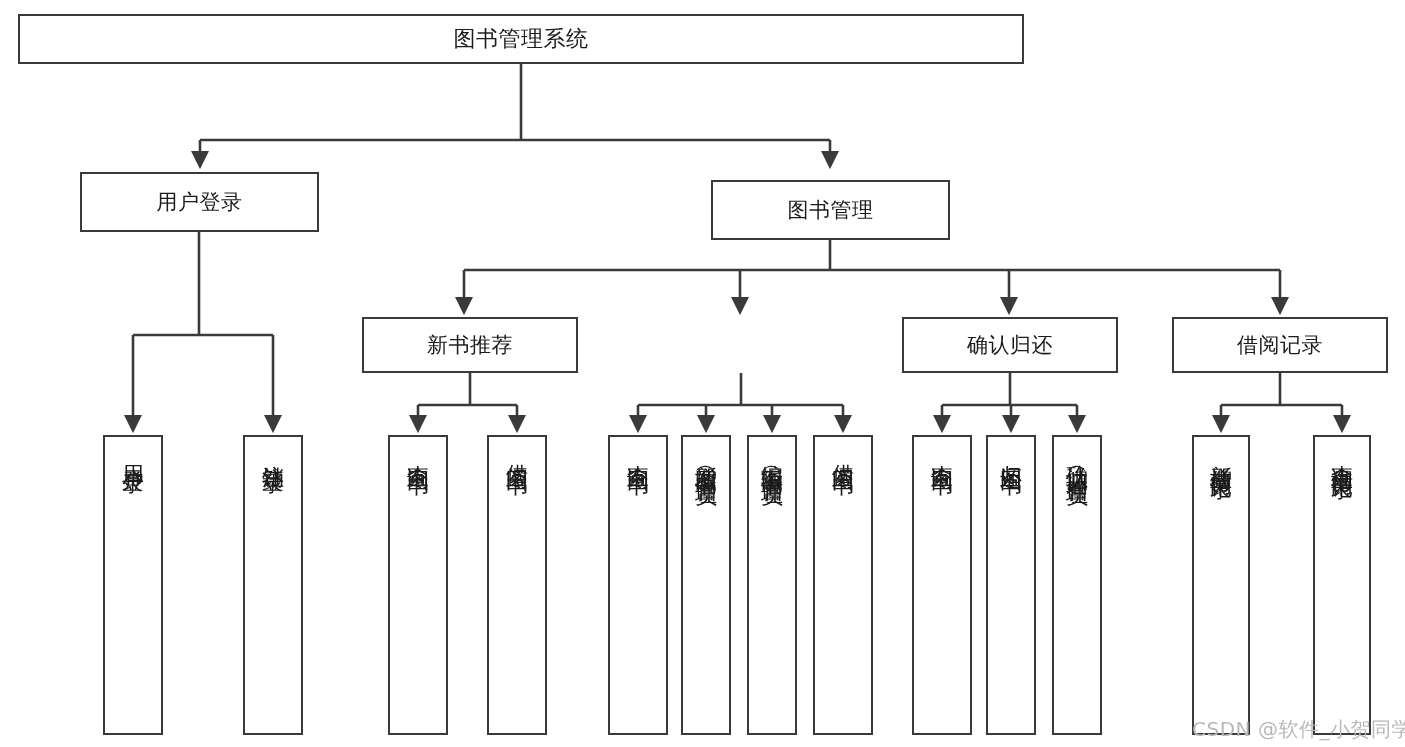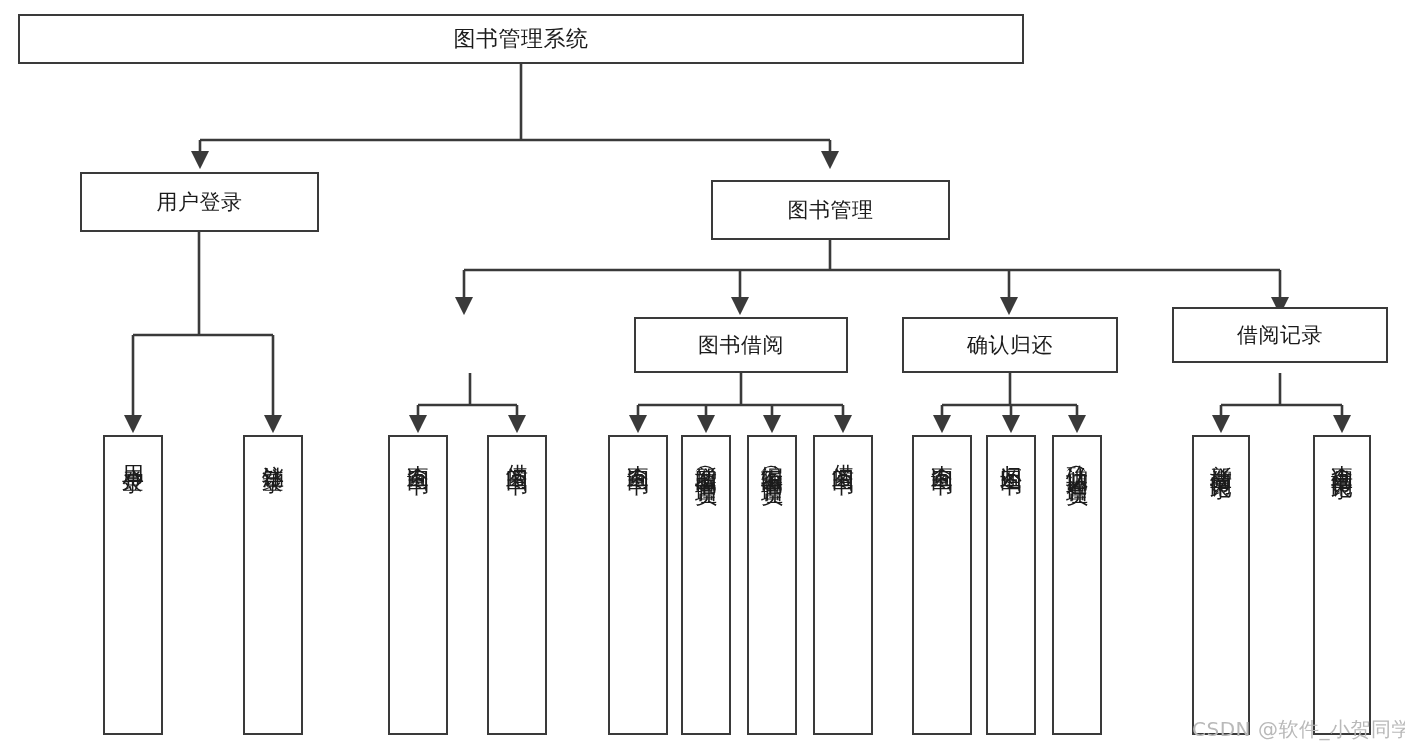--- a/index.html
+++ b/index.html
@@ -125,27 +125,27 @@
     <span class="node-label">图书管理系统</span>
   </div>
 
   <div class="node" id="node-l1-0" style="left: 80px; top: 172px; width: 239px; height: 60px;">
     <span class="node-label">用户登录</span>
   </div>
   <div class="node" id="node-l1-1" style="left: 711px; top: 180px; width: 239px; height: 60px;">
     <span class="node-label">图书管理</span>
   </div>
 
-  <div class="node" id="node-l2-1" style="left: 634px; top: 317px; width: 214px; height: 56px;">
-    <span class="node-label">图书借阅</span>
+  <div class="node" id="node-l2-0" style="left: 362px; top: 317px; width: 216px; height: 56px;">
+    <span class="node-label">新书推荐</span>
   </div>
   <div class="node" id="node-l2-2" style="left: 902px; top: 317px; width: 216px; height: 56px;">
     <span class="node-label">确认归还</span>
   </div>
-  <div class="node" id="node-l2-3" style="left: 1172px; top: 307px; width: 216px; height: 56px;">
+  <div class="node" id="node-l2-3" style="left: 1172px; top: 317px; width: 216px; height: 56px;">
     <span class="node-label">借阅记录</span>
   </div>
 
   <div class="node vertical" id="node-leaf-0" style="left: 103px; top: 435px; width: 60px; height: 300px;">
     <span class="node-label">用户登录</span>
   </div>
   <div class="node vertical" id="node-leaf-1" style="left: 243px; top: 435px; width: 60px; height: 300px;">
     <span class="node-label">注销登录</span>
   </div>
   <div class="node vertical" id="node-leaf-2" style="left: 388px; top: 435px; width: 60px; height: 300px;">

